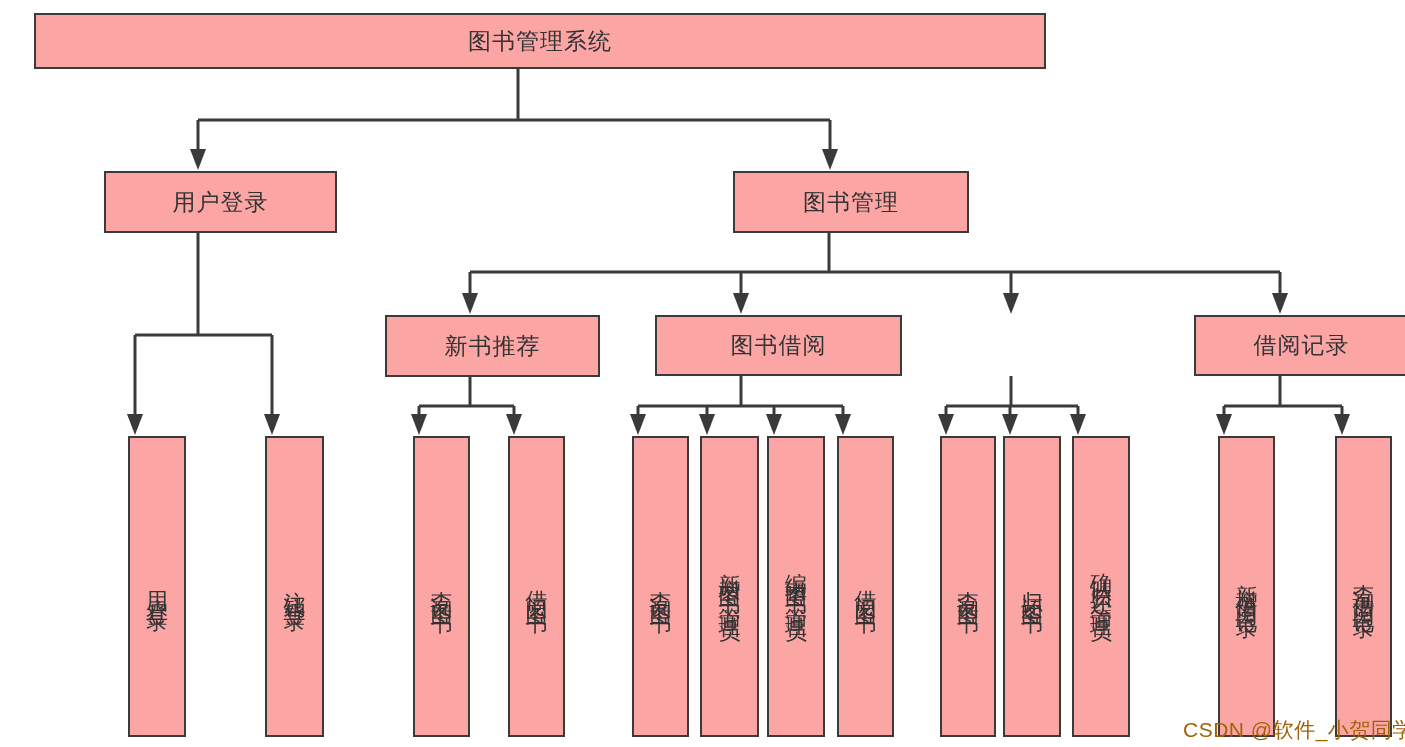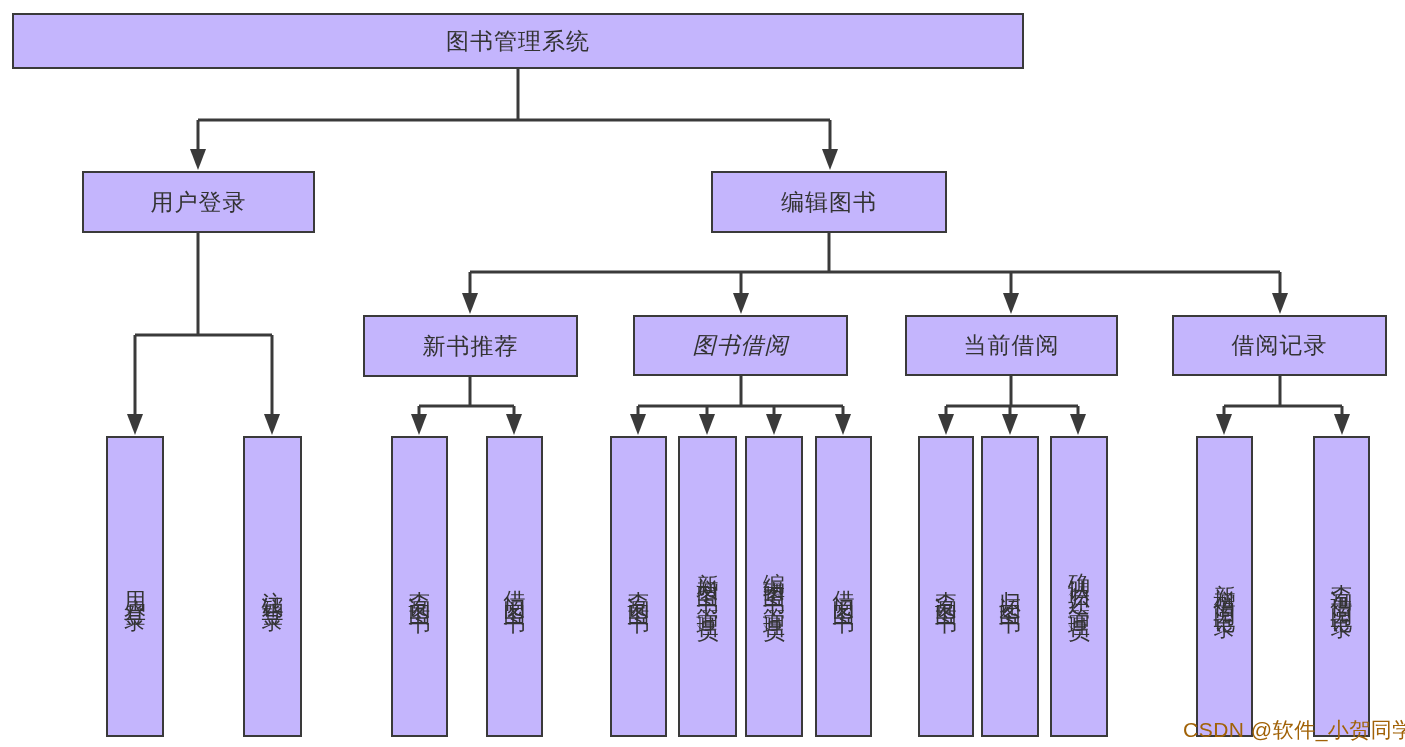--- a/index.html
+++ b/index.html
@@ -22,28 +22,29 @@
   }
   .connectors {
     position: absolute;
     left: 0; top: 0;
     width: 1405px;
     height: 747px;
     z-index: 1;
   }
   .node {
     position: absolute;
-    background: #c4b5fd;
+    background: #fca5a5;
     border: 2.5px solid #3a3a3a;
     box-sizing: border-box;
     color: #333333;
     display: flex;
     align-items: center;
     justify-content: center;
     z-index: 2;
+    margin-left: 22px;
   }
   .hbox {
     font-size: 23px;
     letter-spacing: 1px;
     white-space: nowrap;
   }
   .vbox {
     writing-mode: vertical-rl;
     text-orientation: mixed;
     font-size: 22px;
@@ -136,25 +137,24 @@
       <polygon points="1070,414 1086,414 1078,435"></polygon>
 
       <polygon points="1216,414 1232,414 1224,435"></polygon>
       <polygon points="1334,414 1350,414 1342,435"></polygon>
     </g>
   </svg>
 
   <div class="node hbox" style="left:12px; top:13px; width:1012px; height:56px;">图书管理系统</div>
 
   <div class="node hbox" style="left:82px; top:171px; width:233px; height:62px;">用户登录</div>
-  <div class="node hbox" style="left:711px; top:171px; width:236px; height:62px;">编辑图书</div>
+  <div class="node hbox" style="left:711px; top:171px; width:236px; height:62px;">图书管理</div>
 
   <div class="node hbox" style="left:363px; top:315px; width:215px; height:62px;">新书推荐</div>
-  <div class="node hbox" style="left:633px; top:315px; width:215px; height:61px;font-style:italic;">图书借阅</div>
-  <div class="node hbox" style="left:905px; top:315px; width:213px; height:61px;">当前借阅</div>
+  <div class="node hbox" style="left:633px; top:315px; width:247px; height:61px;">图书借阅</div>
   <div class="node hbox" style="left:1172px; top:315px; width:215px; height:61px;">借阅记录</div>
 
   <div class="node vbox" style="left:106px; top:436px; width:58px; height:301px;">用户登录</div>
   <div class="node vbox" style="left:243px; top:436px; width:59px; height:301px;">注销登录</div>
 
   <div class="node vbox" style="left:391px; top:436px; width:57px; height:301px;">查询图书</div>
   <div class="node vbox" style="left:486px; top:436px; width:57px; height:301px;">借阅图书</div>
 
   <div class="node vbox" style="left:610px; top:436px; width:57px; height:301px;">查询图书</div>
   <div class="node vbox" style="left:678px; top:436px; width:59px; height:301px;">新增图书（管理员）</div>

